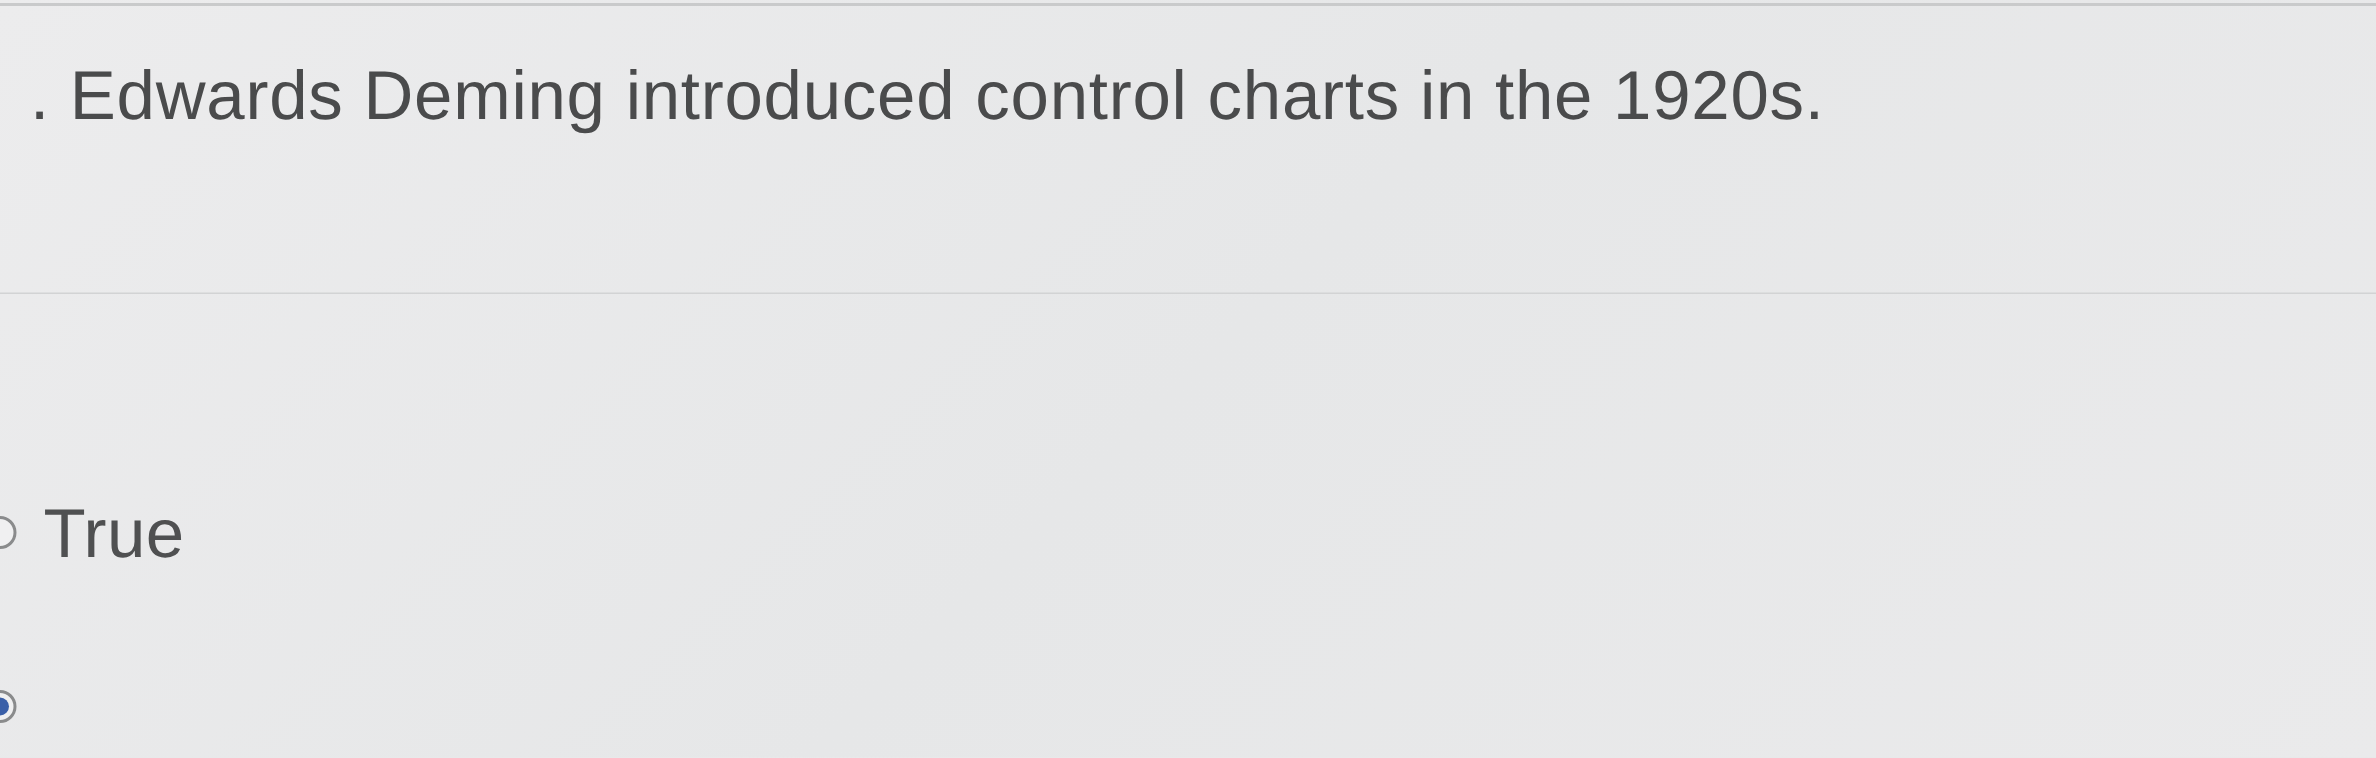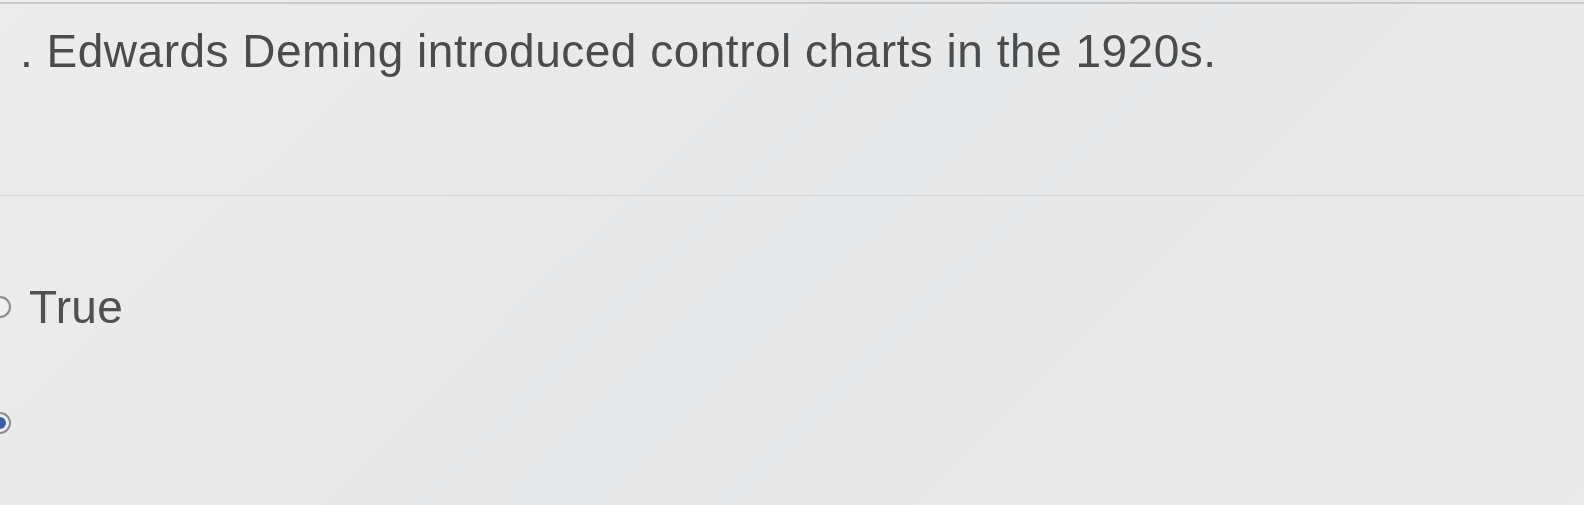--- a/index.html
+++ b/index.html
@@ -17,21 +17,21 @@
     position: relative;
   }
   .top-divider {
     width: 100%;
     height: 2px;
     background: #c9cacb;
     position: absolute;
     top: 2px;
   }
   .question-block {
-    padding: 24px 0 0 20px;
+    padding: 36px 0 0 20px;
   }
   .question-text {
     font-size: 46px;
     color: #4a4b4c;
     font-weight: 400;
     letter-spacing: 0.5px;
     line-height: 1.2;
   }
   .mid-divider {
     width: 100%;
@@ -43,20 +43,21 @@
   .options {
     position: absolute;
     top: 280px;
     left: 0;
   }
   .option {
     display: flex;
     align-items: center;
     margin-bottom: 78px;
     padding-left: 0;
+    margin-top: 48px;
   }
   .radio {
     width: 22px;
     height: 22px;
     border-radius: 50%;
     border: 2px solid #8a8b8c;
     background: #f0f0f1;
     margin-left: -11px;
     margin-right: 18px;
     position: relative;

